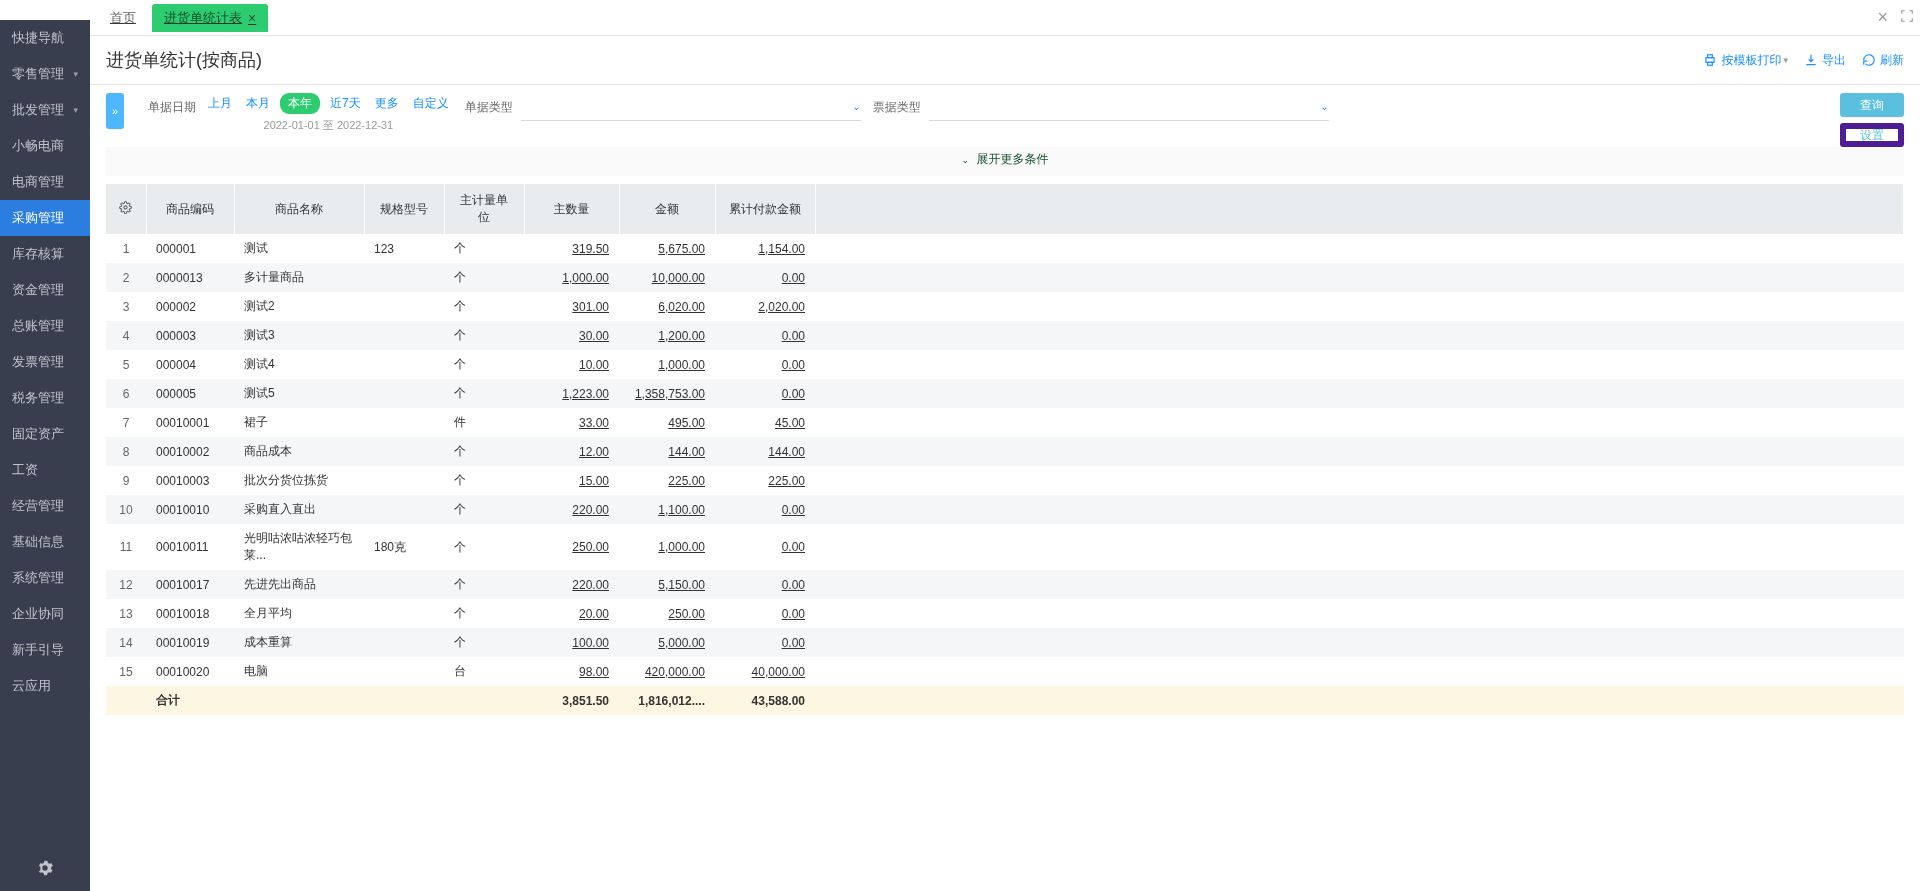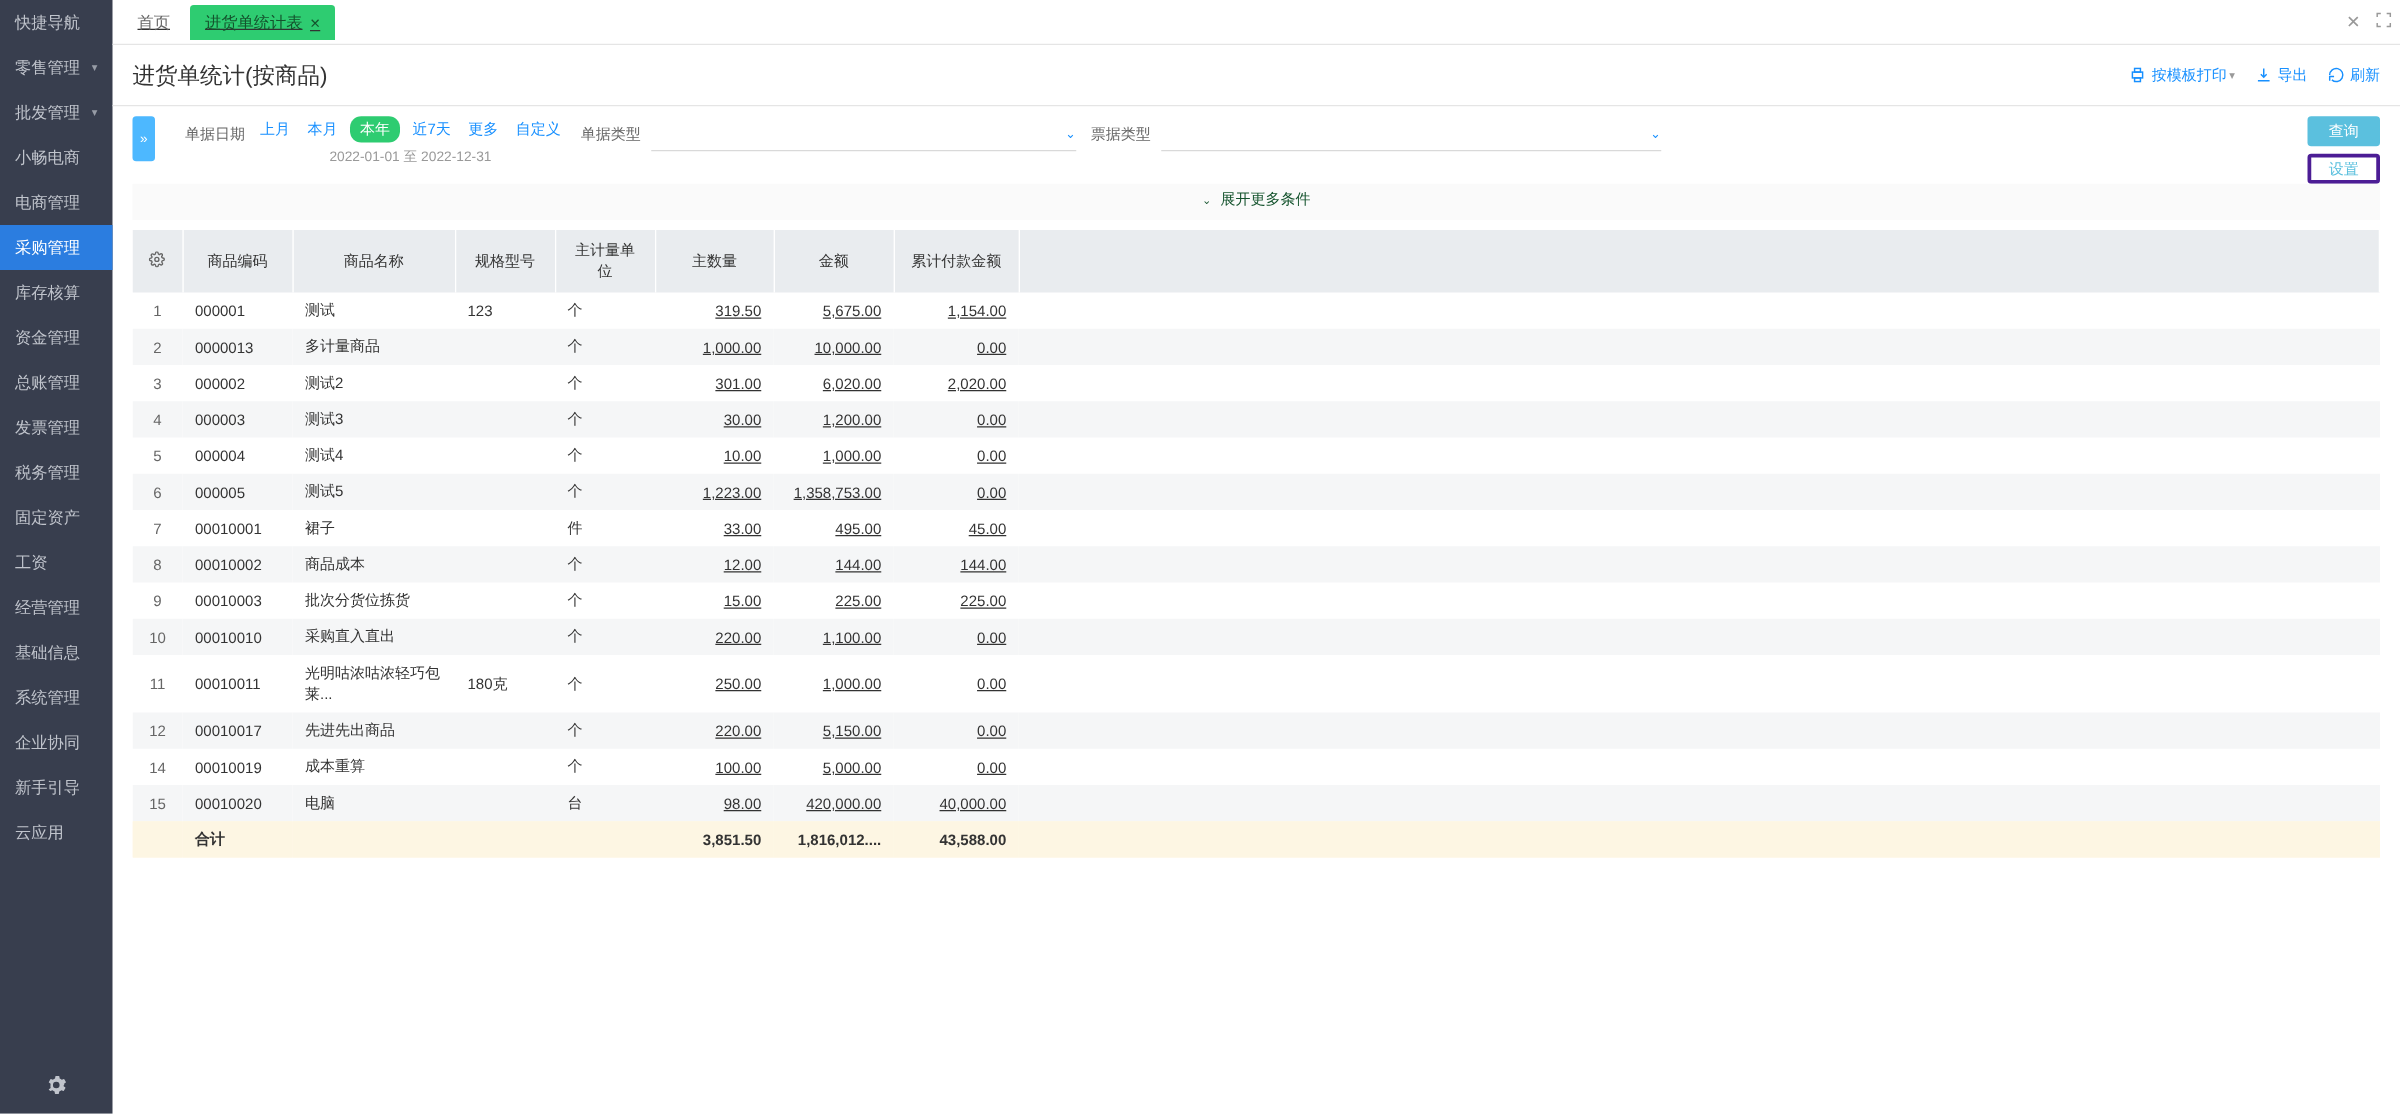--- a/index.html
+++ b/index.html
@@ -1,20 +1,20 @@
 <!DOCTYPE html>
 <html><head>
   <meta charset="utf-8">
   <style>
     * { box-sizing: border-box; margin: 0; padding: 0; }
     body { font-family: "Microsoft YaHei", Arial, sans-serif; font-size: 12px; color: #333; background: #fff; overflow: hidden; }
     .app { display: flex; height: 891px; width: 1920px; position: relative; }
 
     
-    .sidebar { width: 90px; background: #383e4e; color: #c0c4cc; display: flex; flex-direction: column; flex-shrink: 0; }
+    .sidebar { width: 90px; background: #383e4e; color: #c0c4cc; display: flex; flex-direction: column; flex-shrink: 0; margin-top: 20px; }
     .sidebar-item { height: 36px; display: flex; align-items: center; padding: 0 12px; font-size: 13px; cursor: pointer; justify-content: space-between; }
     .sidebar-item.active { background: #2b7de0; color: #fff; }
     .sidebar-item .caret { font-size: 9px; opacity: 0.7; }
     .sidebar-bottom { margin-top: auto; text-align: center; padding: 12px 0; }
     .sidebar-bottom svg { width: 16px; height: 16px; }
 
     
     .main { flex: 1; display: flex; flex-direction: column; position: relative; }
 
     
@@ -44,21 +44,21 @@
     .date-option { color: #1890ff; cursor: pointer; padding: 2px 4px; }
     .date-option.active { background: #2ecc71; color: #fff; border-radius: 9px; padding: 2px 8px; }
     .date-range { color: #999; font-size: 11px; margin-top: 4px; width: 100%; text-align: center; }
     .date-wrap { display: flex; flex-direction: column; }
     .select-input { border-bottom: 1px solid #d9d9d9; height: 28px; display: flex; align-items: center; justify-content: space-between; width: 340px; cursor: pointer; }
     .select-input.wide { width: 400px; }
     .select-caret { color: #1890ff; font-size: 10px; }
     .filter-buttons { display: flex; flex-direction: column; gap: 6px; margin-left: auto; }
     .btn { height: 24px; padding: 0 14px; border-radius: 3px; font-size: 12px; display: flex; align-items: center; justify-content: center; cursor: pointer; }
     .btn-primary { background: #5bc0de; color: #fff; border: none; }
-    .btn-outline { background: #fff; border: 3px solid #4c1d95; color: #5bc0de; }
+    .btn-outline { background: #fff; border: 6px solid #4c1d95; color: #5bc0de; }
 
     .expand-conditions { text-align: center; padding: 4px 0 8px; background: #fafafa; margin: 0 16px; cursor: pointer; color: #14532d; font-size: 12px; }
     .expand-conditions .chev { font-size: 9px; margin-right: 4px; }
 
     
     .table-container { flex: 1; margin: 8px 16px 0; overflow: auto; }
     table { width: 100%; border-collapse: collapse; font-size: 12px; }
     thead th { background: #e9ecef; color: #333; padding: 8px 10px; text-align: center; font-weight: normal; border-right: 1px solid #fff; height: 30px; }
     thead th:first-child { width: 40px; }
     tbody td { padding: 6px 10px; border-bottom: 0; height: 26px; }
@@ -391,20 +391,31 @@
               <td class="code">00010017</td>
               <td class="left">先进先出商品</td>
               <td class="left"></td>
               <td class="left">个</td>
               <td class="num">220.00</td>
               <td class="num">5,150.00</td>
               <td class="num">0.00</td>
               <td></td>
             </tr>
             <tr>
+              <td class="idx">13</td>
+              <td class="code">00010018</td>
+              <td class="left">全月平均</td>
+              <td class="left"></td>
+              <td class="left">个</td>
+              <td class="num">20.00</td>
+              <td class="num">250.00</td>
+              <td class="num">0.00</td>
+              <td></td>
+            </tr>
+            <tr>
               <td class="idx">14</td>
               <td class="code">00010019</td>
               <td class="left">成本重算</td>
               <td class="left"></td>
               <td class="left">个</td>
               <td class="num">100.00</td>
               <td class="num">5,000.00</td>
               <td class="num">0.00</td>
               <td></td>
             </tr>

